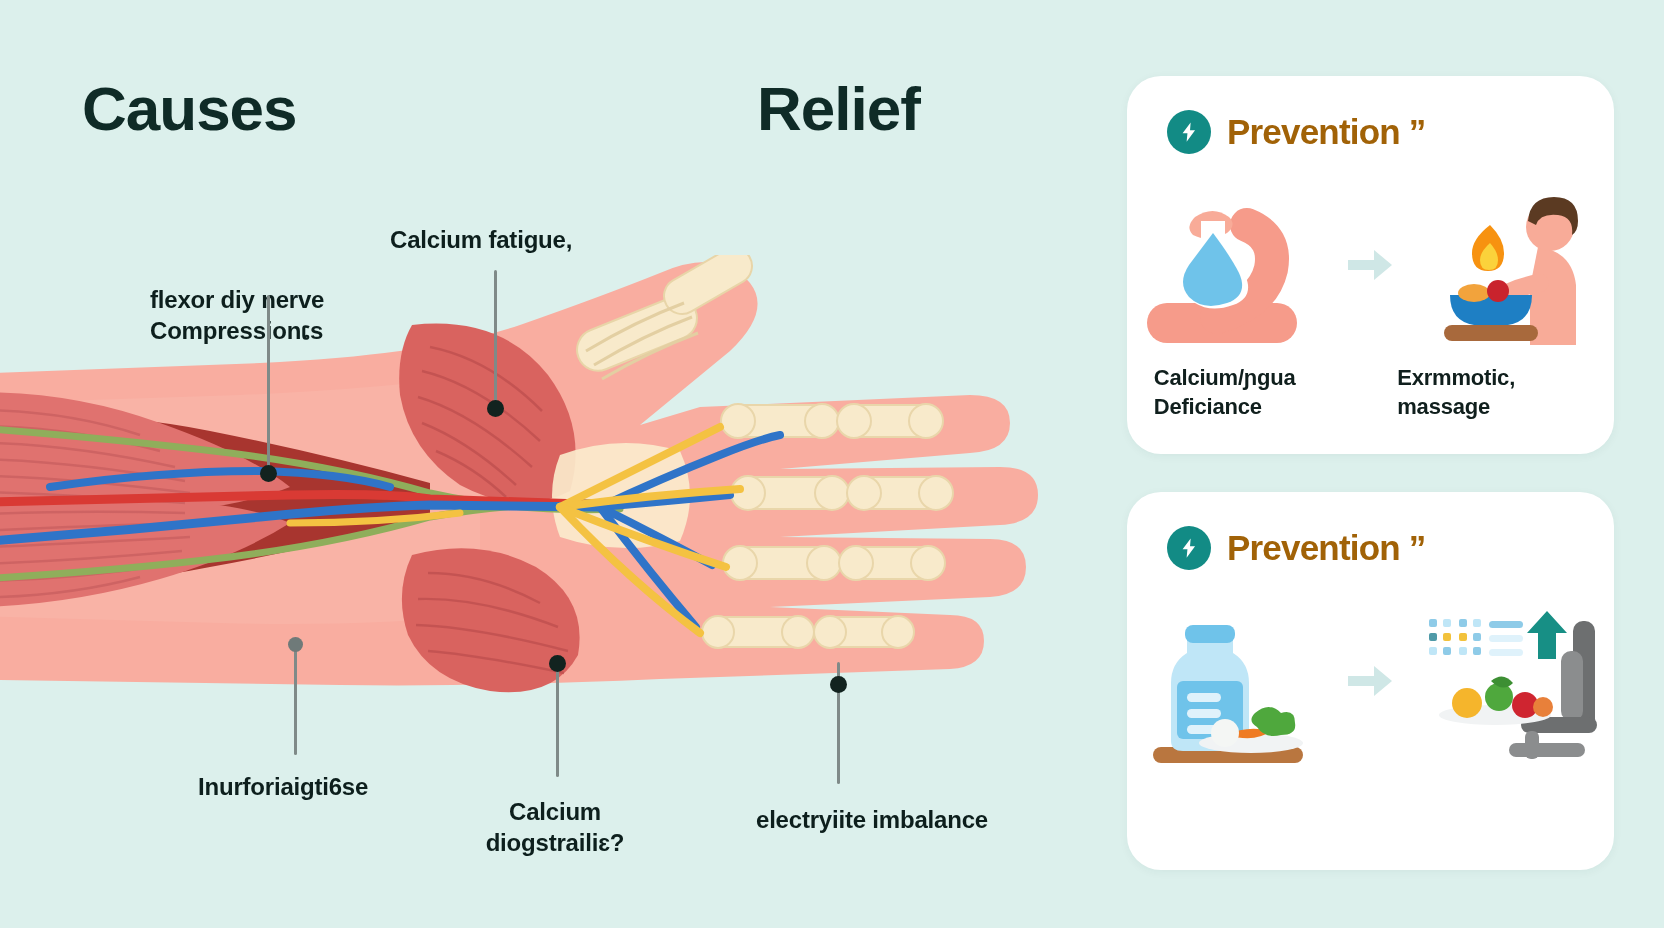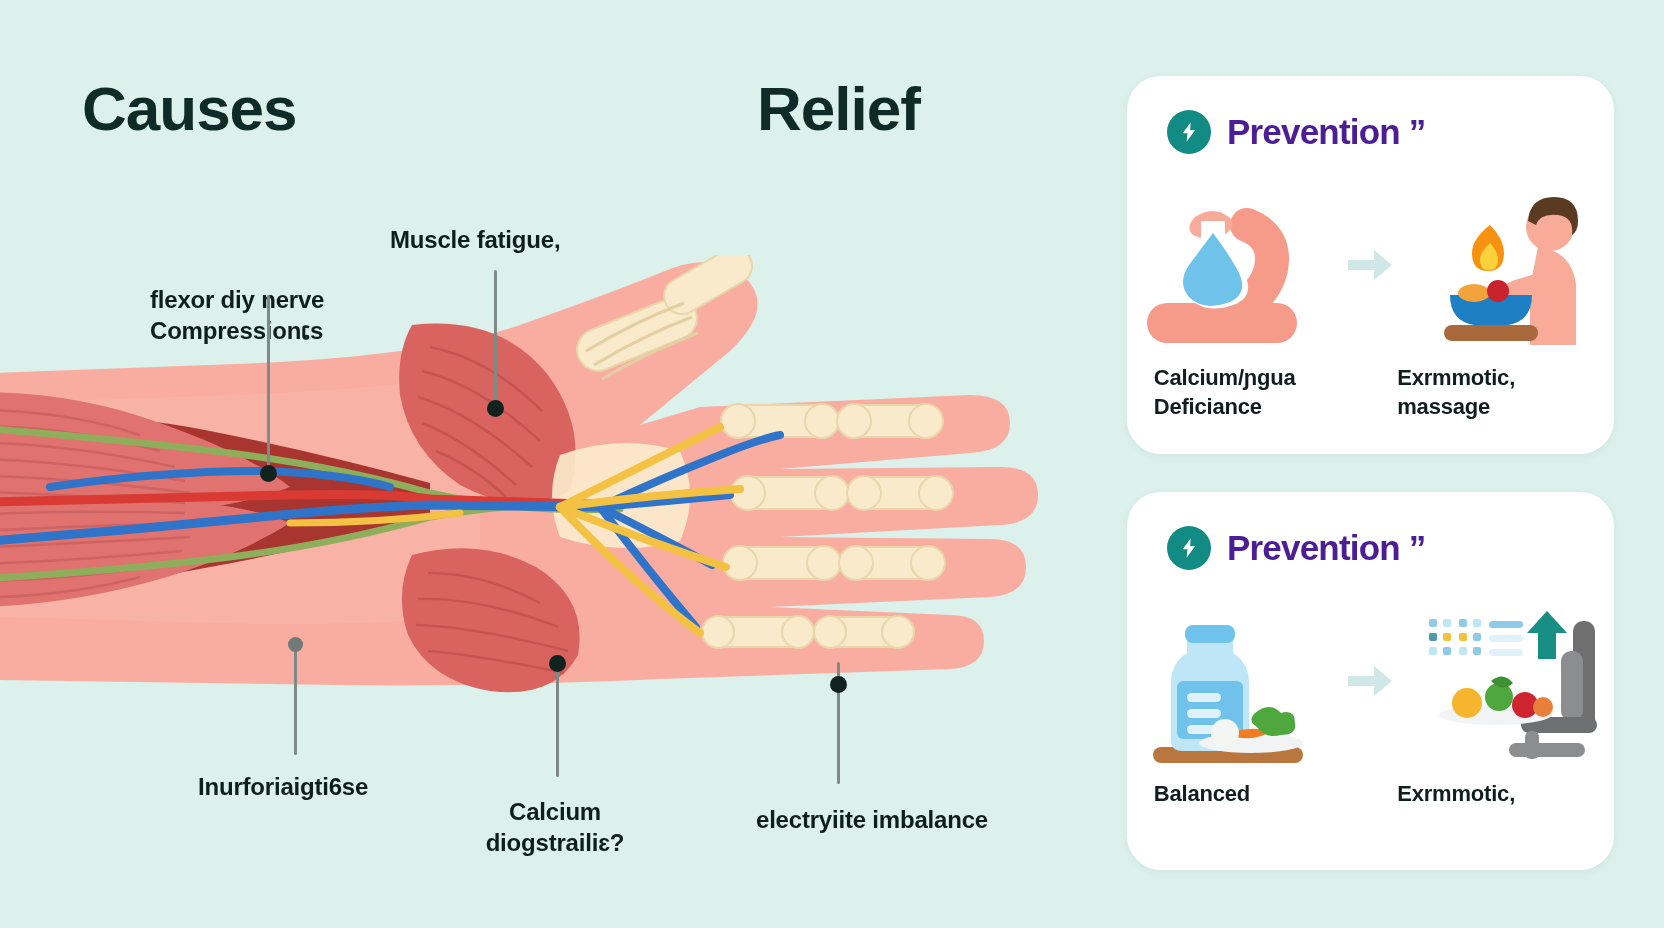--- a/index.html
+++ b/index.html
@@ -94,21 +94,21 @@
     background: #128b85;
     display: flex;
     align-items: center;
     justify-content: center;
     flex: none;
   }
   .bolt-badge svg { width: 22px; height: 22px; display: block; }
   .card-title {
     font-size: 35px;
     font-weight: 700;
-    color: #4c1d95;
+    color: #a16207;
     letter-spacing: -0.8px;
     white-space: nowrap;
   }
 
   .card-figs {
     position: absolute;
     left: 0;
     right: 0;
     top: 104px;
     height: 170px;
@@ -284,21 +284,21 @@
   <div class="heading" id="heading-relief">Relief</div>
 
   <div class="callout" style="left:150px; top:285px;">
     <div>flexor diy nerve</div>
     <div>Compressionເs</div>
   </div>
   <div class="leader" style="left:267px; top:295px; height:180px;"></div>
   <div class="dot dark" style="left:260px; top:465px;"></div>
 
   <div class="callout" style="left:390px; top:225px;">
-    <div>Muscle fatigue,</div>
+    <div>Calcium fatigue,</div>
   </div>
   <div class="leader" style="left:494px; top:270px; height:140px;"></div>
   <div class="dot dark" style="left:487px; top:400px;"></div>
 
   <div class="callout" style="left:198px; top:772px;">
     <div>Inurforiaigti6se</div>
   </div>
   <div class="leader" style="left:294px; top:640px; height:115px;"></div>
   <div class="dot" style="left:288px; top:637px;"></div>
 
@@ -459,25 +459,15 @@
 
           <circle cx="42" cy="96" r="15" fill="#f5b52c"></circle>
           <circle cx="74" cy="90" r="14" fill="#4fa83d"></circle>
           <circle cx="100" cy="98" r="13" fill="#cf2530"></circle>
           <circle cx="118" cy="100" r="10" fill="#e8803a"></circle>
           <path d="M66 74 q12 -10 22 2 q-10 10 -22 -2 Z" fill="#3d8f33"></path>
         </svg>
       </div>
     </div>
 
-    <div class="card-captions">
-      <div class="caption">
-        <span>Balanced</span>
-        <span class="l2"></span>
-      </div>
-      <div class="caption">
-        <span>Exrmmotic,</span>
-        <span class="l2"></span>
-      </div>
-    </div>
   </div>
 
 </div>
 
 </body></html>

